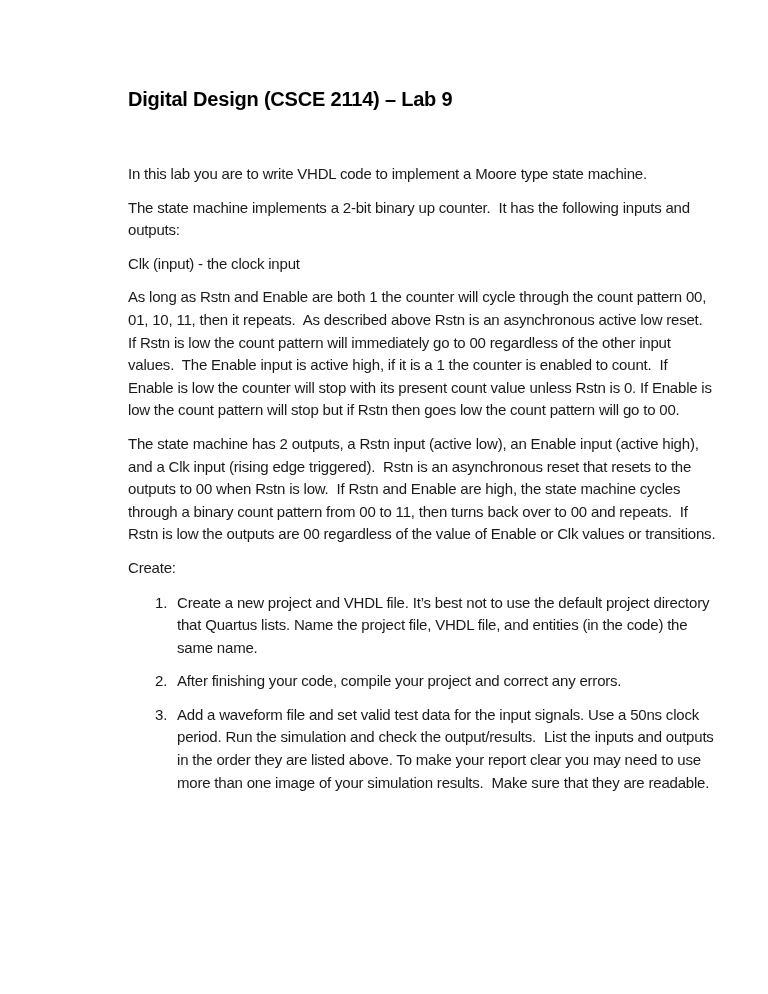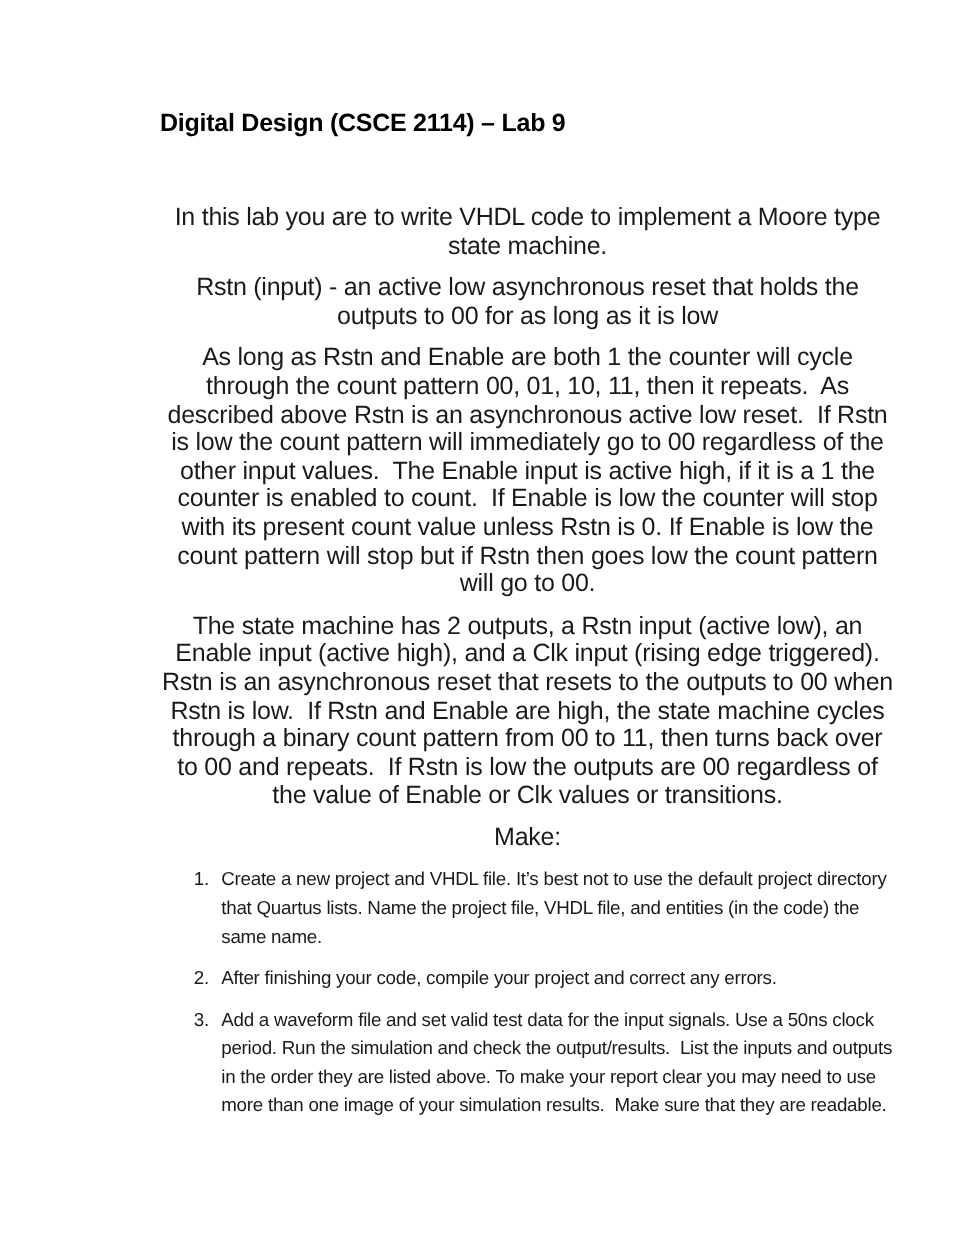--- a/index.html
+++ b/index.html
@@ -20,26 +20,25 @@
     margin-left: 38px;
   }
   .doc-title {
     font-size: 20px;
     font-weight: 700;
     color: #000000;
     margin: 0 0 52px 0;
     letter-spacing: -0.2px;
   }
   .para {
-    font-size: 20px;
+    font-size: 15px;
     line-height: 22.6px;
     margin: 0 0 11px 0;
     letter-spacing: -0.2px;
     white-space: pre-wrap;
-    text-align: center;
   }
   .steps {
     margin-top: 12px;
   }
   .step {
     display: flex;
     align-items: flex-start;
     padding-left: 27px;
     margin: 0 0 11px 0;
     font-size: 15px;
@@ -56,24 +55,25 @@
   }
 </style>
 </head>
 <body>
 
 <div class="page">
 
   <h1 class="doc-title">Digital Design (CSCE 2114) – Lab 9</h1>
 
   <p class="para">In this lab you are to write VHDL code to implement a Moore type state machine.</p>
-  <p class="para">Rstn (input) - an active low asynchronous reset that holds the outputs to 00 for as long as it is low</p>
+  <p class="para">The state machine implements a 2-bit binary up counter.  It has the following inputs and outputs:</p>
+  <p class="para">Clk (input) - the clock input</p>
   <p class="para">As long as Rstn and Enable are both 1 the counter will cycle through the count pattern 00, 01, 10, 11, then it repeats.  As described above Rstn is an asynchronous active low reset.  If Rstn is low the count pattern will immediately go to 00 regardless of the other input values.  The Enable input is active high, if it is a 1 the counter is enabled to count.  If Enable is low the counter will stop with its present count value unless Rstn is 0. If Enable is low the count pattern will stop but if Rstn then goes low the count pattern will go to 00.</p>
   <p class="para">The state machine has 2 outputs, a Rstn input (active low), an Enable input (active high), and a Clk input (rising edge triggered).  Rstn is an asynchronous reset that resets to the outputs to 00 when Rstn is low.  If Rstn and Enable are high, the state machine cycles through a binary count pattern from 00 to 11, then turns back over to 00 and repeats.  If Rstn is low the outputs are 00 regardless of the value of Enable or Clk values or transitions.</p>
-  <p class="para">Make:</p>
+  <p class="para">Create:</p>
 
   <div class="steps">
     <div class="step">
       <span class="step-number">1.</span>
       <span class="step-text">Create a new project and VHDL file. It’s best not to use the default project directory that Quartus lists. Name the project file, VHDL file, and entities (in the code) the same name.</span>
     </div>
     <div class="step">
       <span class="step-number">2.</span>
       <span class="step-text">After finishing your code, compile your project and correct any errors.</span>
     </div>

